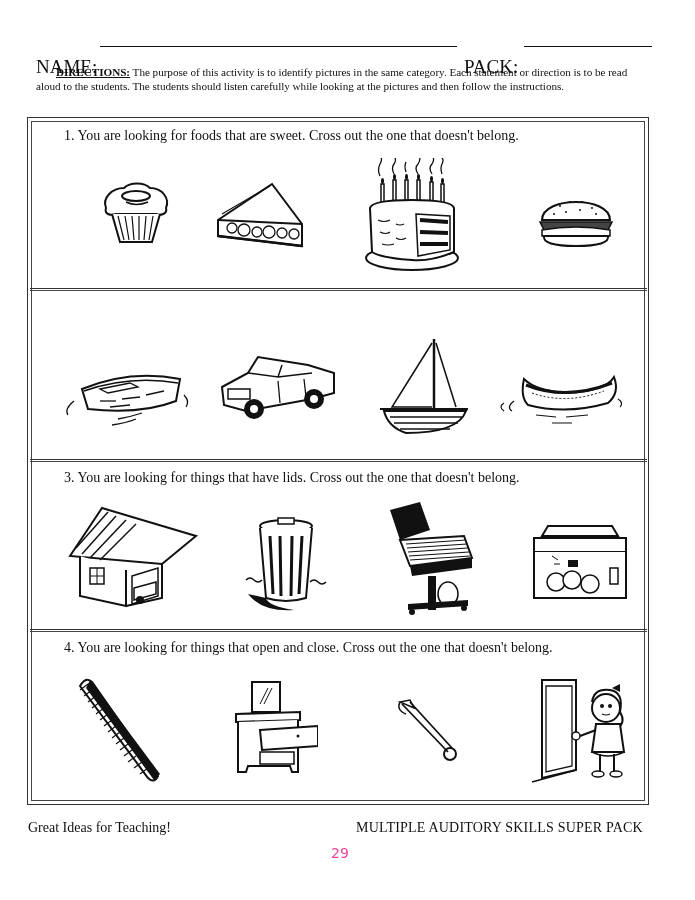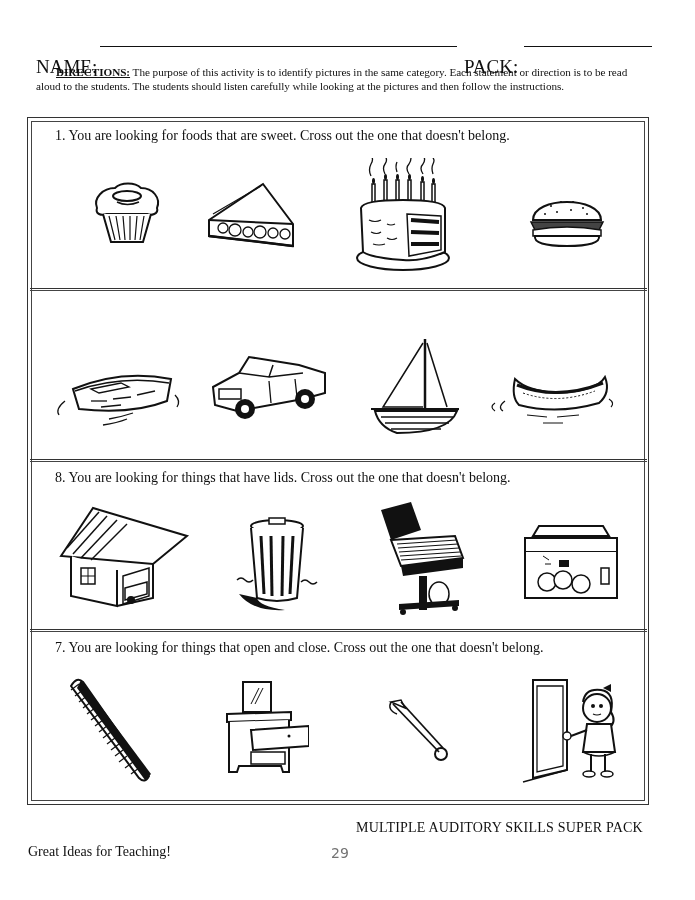--- a/index.html
+++ b/index.html
@@ -7,29 +7,29 @@
          font-family:"Liberation Serif", "DejaVu Serif", serif; color:#111; }
   .header { position:absolute; left:36px; top:26px; width:620px; height:30px; font-size:19px; }
   .header .lbl { position:absolute; top:0;margin-top:30px; }
   .header .line { position:absolute; top:20px; border-bottom:1.5px solid #111; height:0; }
   .directions { position:absolute; left:36px; top:65px; width:610px; font-size:11.2px; line-height:14px; letter-spacing:-0.05px; }
   .directions .dir-lbl { font-weight:bold; text-decoration:underline;margin-left:20px; }
   .frame { position:absolute; left:27px; top:117px; width:622px; height:688px;
            border:1.5px solid #333; box-sizing:border-box; }
   .frame-inner { position:absolute; left:3px; top:3px; right:3px; bottom:3px;
            border:1.5px solid #444; }
-  .section { position:absolute; left:43px; width:611px; }
+  .section { position:absolute; left:52px; width:611px; }
   .section .q { position:absolute; left:12px; top:8px; font-size:14px; white-space:nowrap; }
   .divider { position:absolute; left:30px; width:617px; height:3px;
              border-top:1.5px solid #333; border-bottom:1.5px solid #444; box-sizing:border-box; }
   .pic { position:absolute; }
   .pic svg { display:block; width:100%; height:100%; }
-  .footer-l { position:absolute; left:28px; top:844px; font-size:14px; }
+  .footer-l { position:absolute; left:28px; top:820px; font-size:14px; }
   .footer-r { position:absolute; left:356px; top:820px; font-size:14px; letter-spacing:0.2px; }
-  .page-num { position:absolute; left:331px; top:845px; font-size:14px; font-family:"DejaVu Sans", sans-serif; color:#737373; }
+  .page-num { position:absolute; left:331px; top:845px; font-size:14px; font-family:"DejaVu Sans", sans-serif; color:#ec4899; }
 </style>
 </head>
 <body>
 
 <div class="header">
   <span class="lbl" style="left:0">NAME:</span>
   <span class="line" style="left:64px; width:357px;"></span>
   <span class="lbl" style="left:428px">PACK:</span>
   <span class="line" style="left:488px; width:128px;"></span>
 </div>
@@ -192,21 +192,21 @@
       <path d="M36 22 Q70 34 108 20" fill="none" stroke="#111" stroke-width="1" stroke-dasharray="2 2"></path>
       <path d="M18 30 Q10 36 16 40" fill="none" stroke="#111" stroke-width="1.2"></path>
       <path d="M8 32 Q2 36 8 40" fill="none" stroke="#111" stroke-width="1.2"></path>
       <path d="M122 28 Q128 32 124 36" fill="none" stroke="#111" stroke-width="1.2"></path>
       <path d="M40 44 L60 46 M70 46 L92 44 M56 52 L76 52" stroke="#111" stroke-width="1.2"></path>
     </svg>
   </div>
 </div>
 
 <div class="section" style="top:462px; height:168px;">
-  <div class="q">8.  You are looking for things that have lids.  Cross out the one that doesn't belong.</div>
+  <div class="q">3.  You are looking for things that have lids.  Cross out the one that doesn't belong.</div>
 
   <div class="pic" style="left:14px; top:42px; width:140px; height:104px;">
     <svg viewBox="0 0 140 104">
       <path d="M4 52 L36 4 L130 32 L96 60 Z" fill="#fff" stroke="#111" stroke-width="2"></path>
       <g stroke="#111" stroke-width="1.5">
           <path d="M10 44 L42 8"></path>
           <path d="M16 50 L50 12"></path>
           <path d="M24 54 L60 16"></path>
           <path d="M34 56 L70 20"></path>
         </g>
@@ -266,21 +266,21 @@
       <circle cx="44" cy="58" r="9" fill="#fff" stroke="#111" stroke-width="1.5"></circle>
       <circle cx="62" cy="62" r="9" fill="#fff" stroke="#111" stroke-width="1.5"></circle>
       <rect x="82" y="46" width="8" height="16" fill="#fff" stroke="#111" stroke-width="1.5"></rect>
       <rect x="40" y="38" width="10" height="7" fill="#111"></rect>
       <path d="M30 38 L24 34 M32 42 L26 42" stroke="#111" stroke-width="1"></path>
     </svg>
   </div>
 </div>
 
 <div class="section" style="top:632px; height:168px;">
-  <div class="q">7.  You are looking for things that open and close.  Cross out the one that doesn't belong.</div>
+  <div class="q">4.  You are looking for things that open and close.  Cross out the one that doesn't belong.</div>
 
   <div class="pic" style="left:24px; top:44px; width:90px; height:108px;">
     <svg viewBox="0 0 90 108">
       <path d="M4 10 Q10 0 16 6 L82 100 Q78 108 72 102 Z" fill="#fff" stroke="#111" stroke-width="2"></path>
       <path d="M14 4 L84 98 L78 104 L10 12 Z" fill="#111"></path>
       <g stroke="#111" stroke-width="1.2">
         <path d="M4 14 L12 8"></path>
           <path d="M8 20 L16 14"></path>
           <path d="M12 26 L20 20"></path>
           <path d="M16 32 L24 26"></path>

